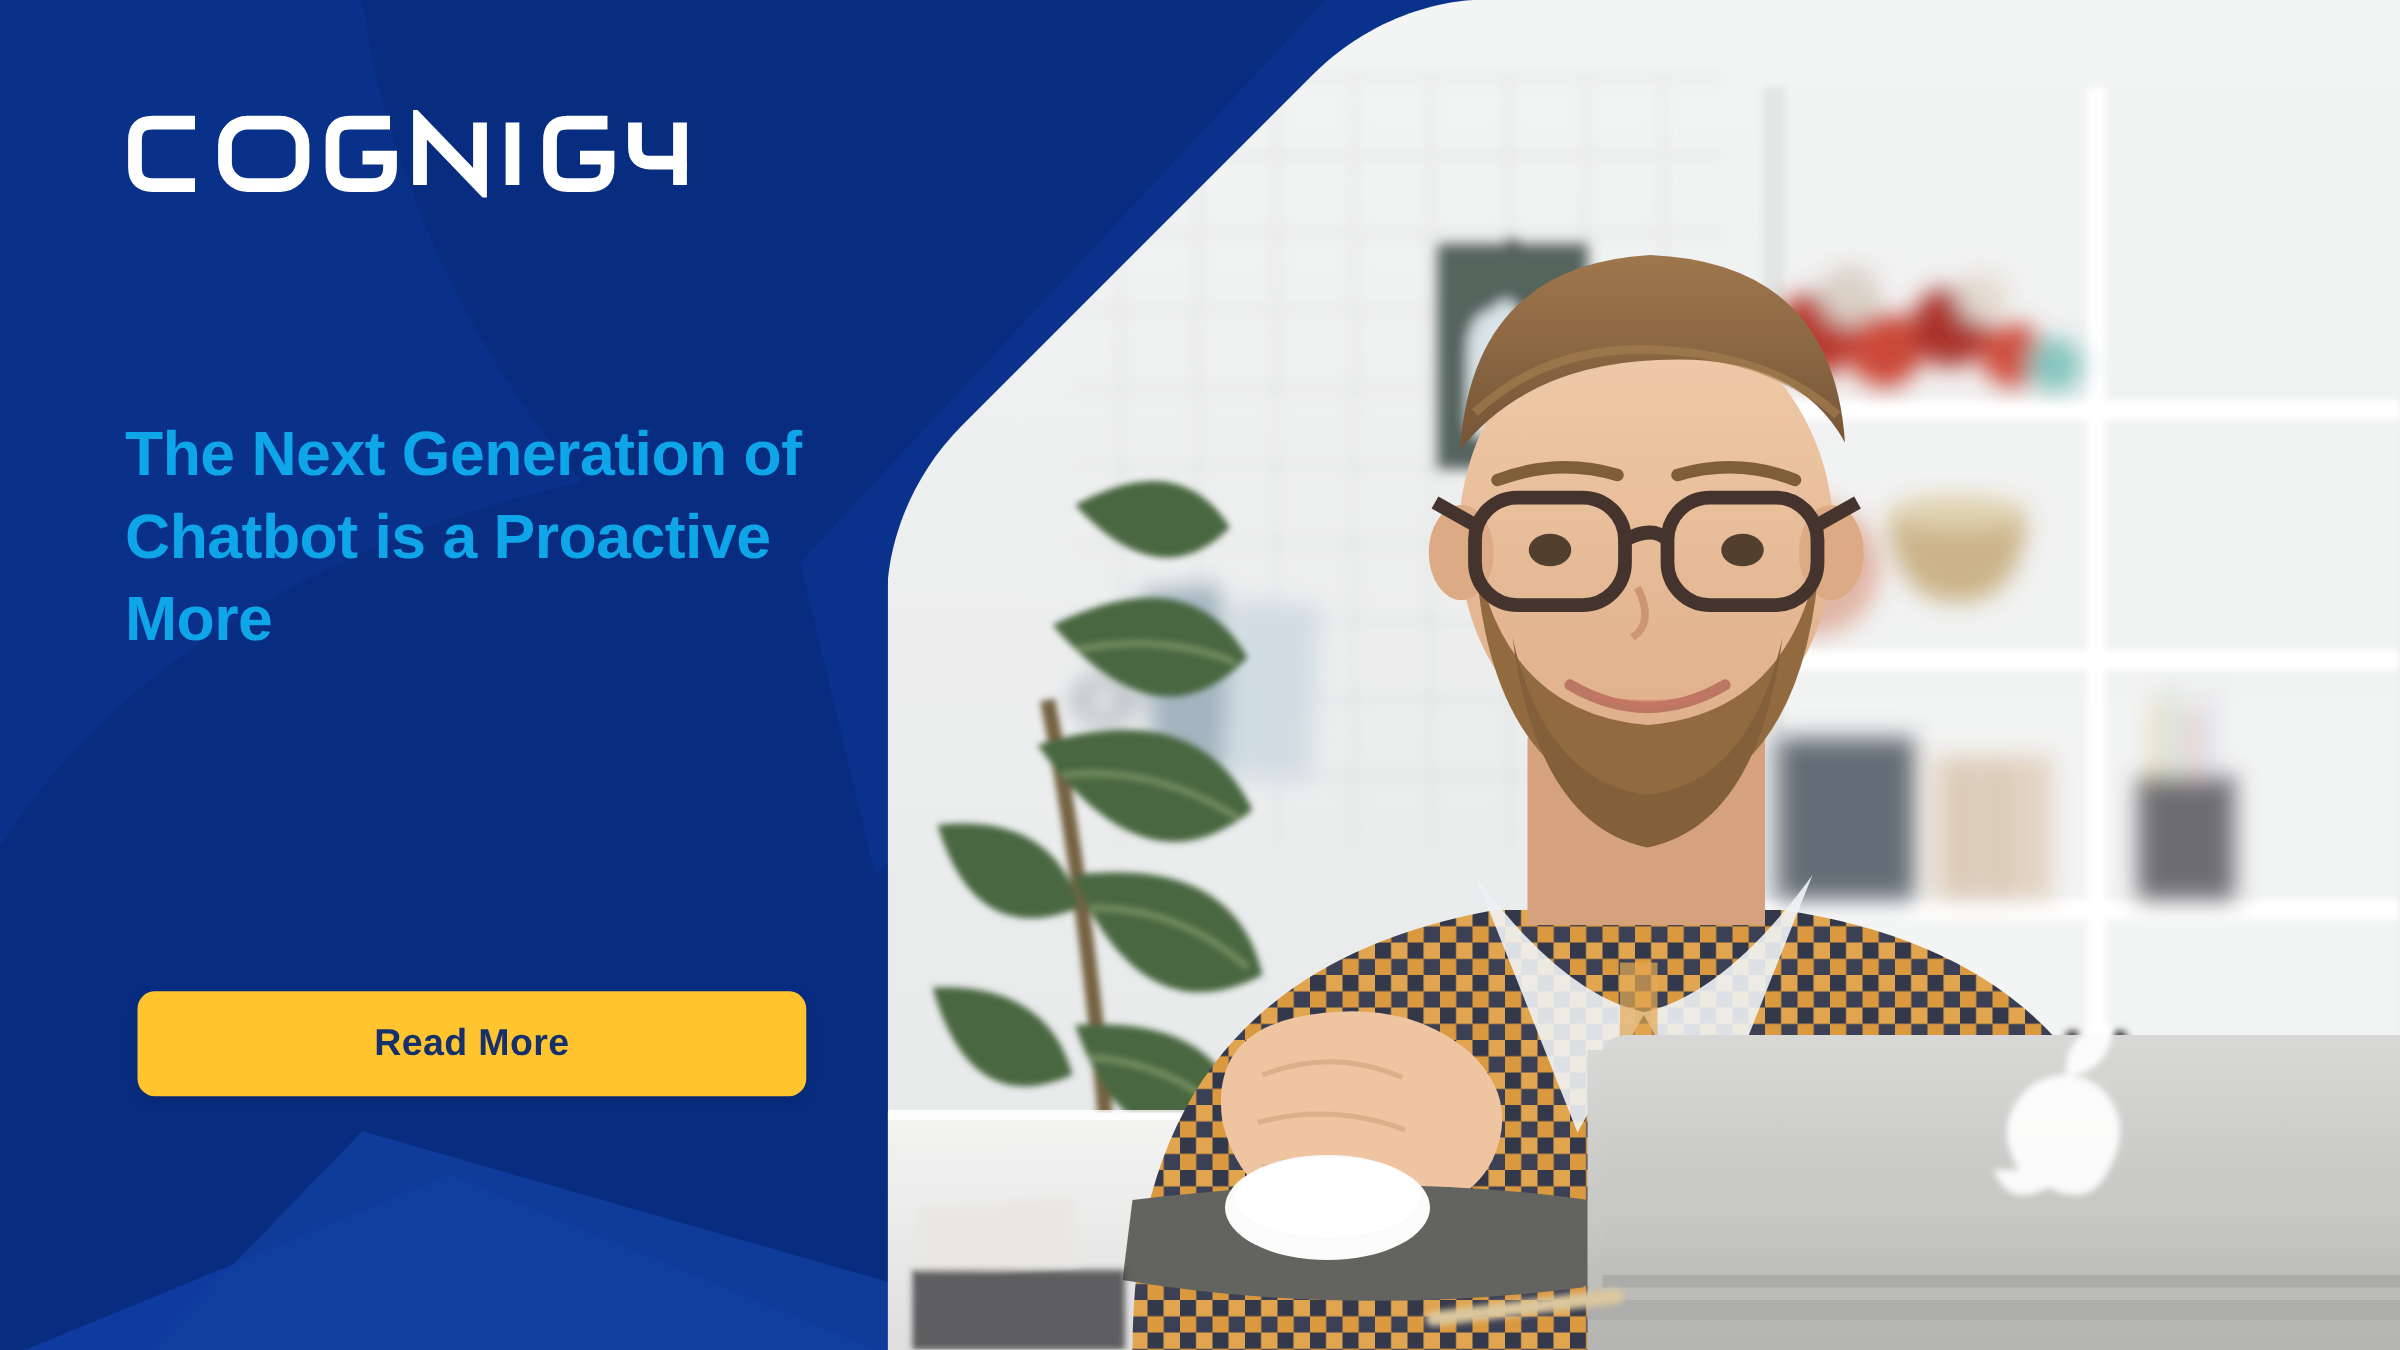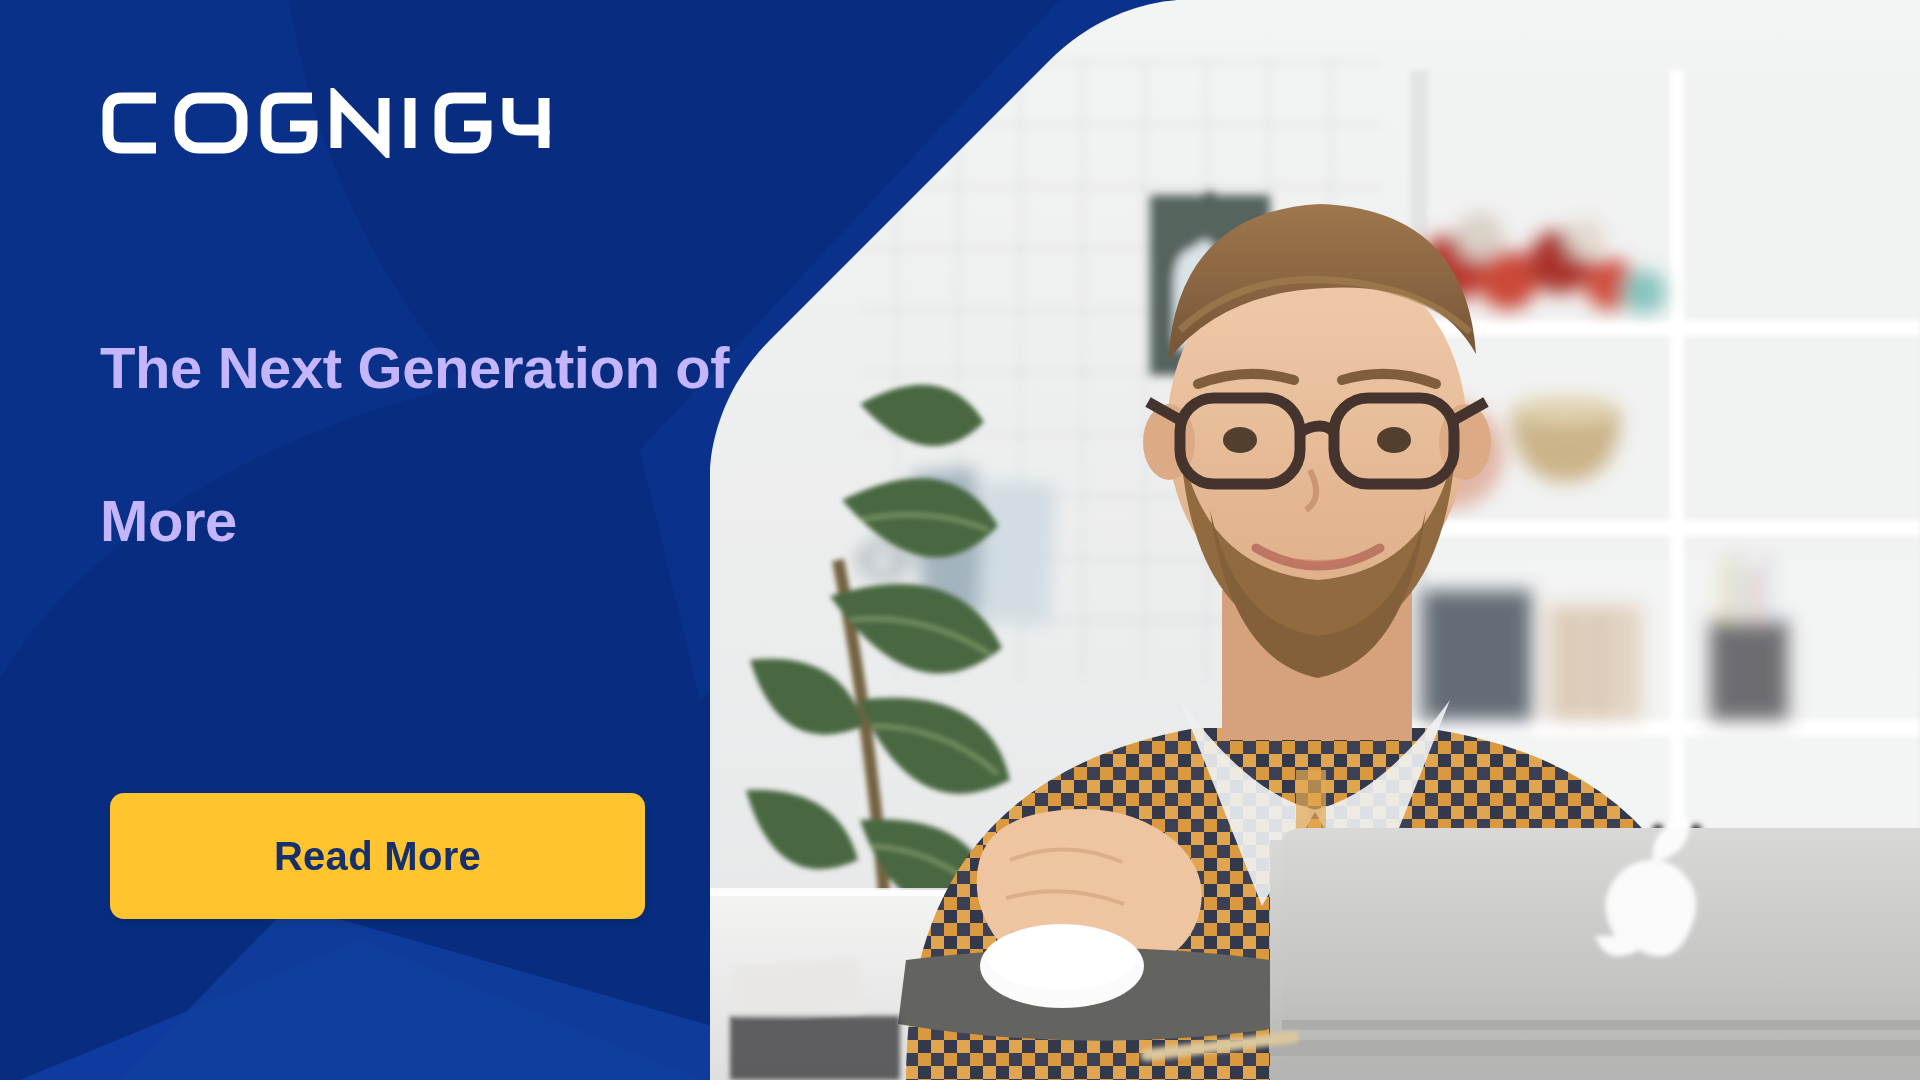--- a/index.html
+++ b/index.html
@@ -30,37 +30,37 @@
     position:absolute;
     left:100px; top:88px;
     width:460px; height:70px;
   }
   .logo svg { display:block; }
 
   .headline {
     position:absolute;
     left:100px; top:330px;
     width:700px;
-    color:#c4b5fd;
-    font-size:58px;
+    color:#0ea5e9;
+    font-size:50px;
     line-height:1.32;
     font-weight:700;
     letter-spacing:-0.4px;
   }
 
   .cta {
     position:absolute;
     left:110px; top:793px;
-    width:535px; height:126px;
+    width:535px; height:84px;
     background:#ffc42e;
     border:none;
     border-radius:14px;
     color:#16306b;
     font-family:"Liberation Sans", sans-serif;
-    font-size:40px;
+    font-size:30px;
     font-weight:700;
     letter-spacing:0.3px;
     cursor:pointer;
     display:flex;
     align-items:center;
     justify-content:center;
     box-shadow:0 4px 10px rgba(0,0,0,0.12);
   }
 
   
@@ -330,20 +330,20 @@
           <path d="M 386 10 L 354 10 Q 340 10 340 24 L 340 46 Q 340 60 354 60 L 372 60 Q 386 60 386 46 L 386 38 L 364 38"></path>
 
           <path d="M 408 10 L 408 30 Q 408 42 420 42 L 444 42 L 444 10"></path>
           <path d="M 444 42 L 444 60"></path>
         </g>
       </svg>
     </div>
 
     <h1 class="headline">
       <span>The Next Generation of</span><br>
-      <br>
+      <span>Chatbot is a Proactive</span><br>
       <span>More</span>
     </h1>
 
     <button class="cta">Read More</button>
 
   </div>
 </div>
 
 </body></html>

